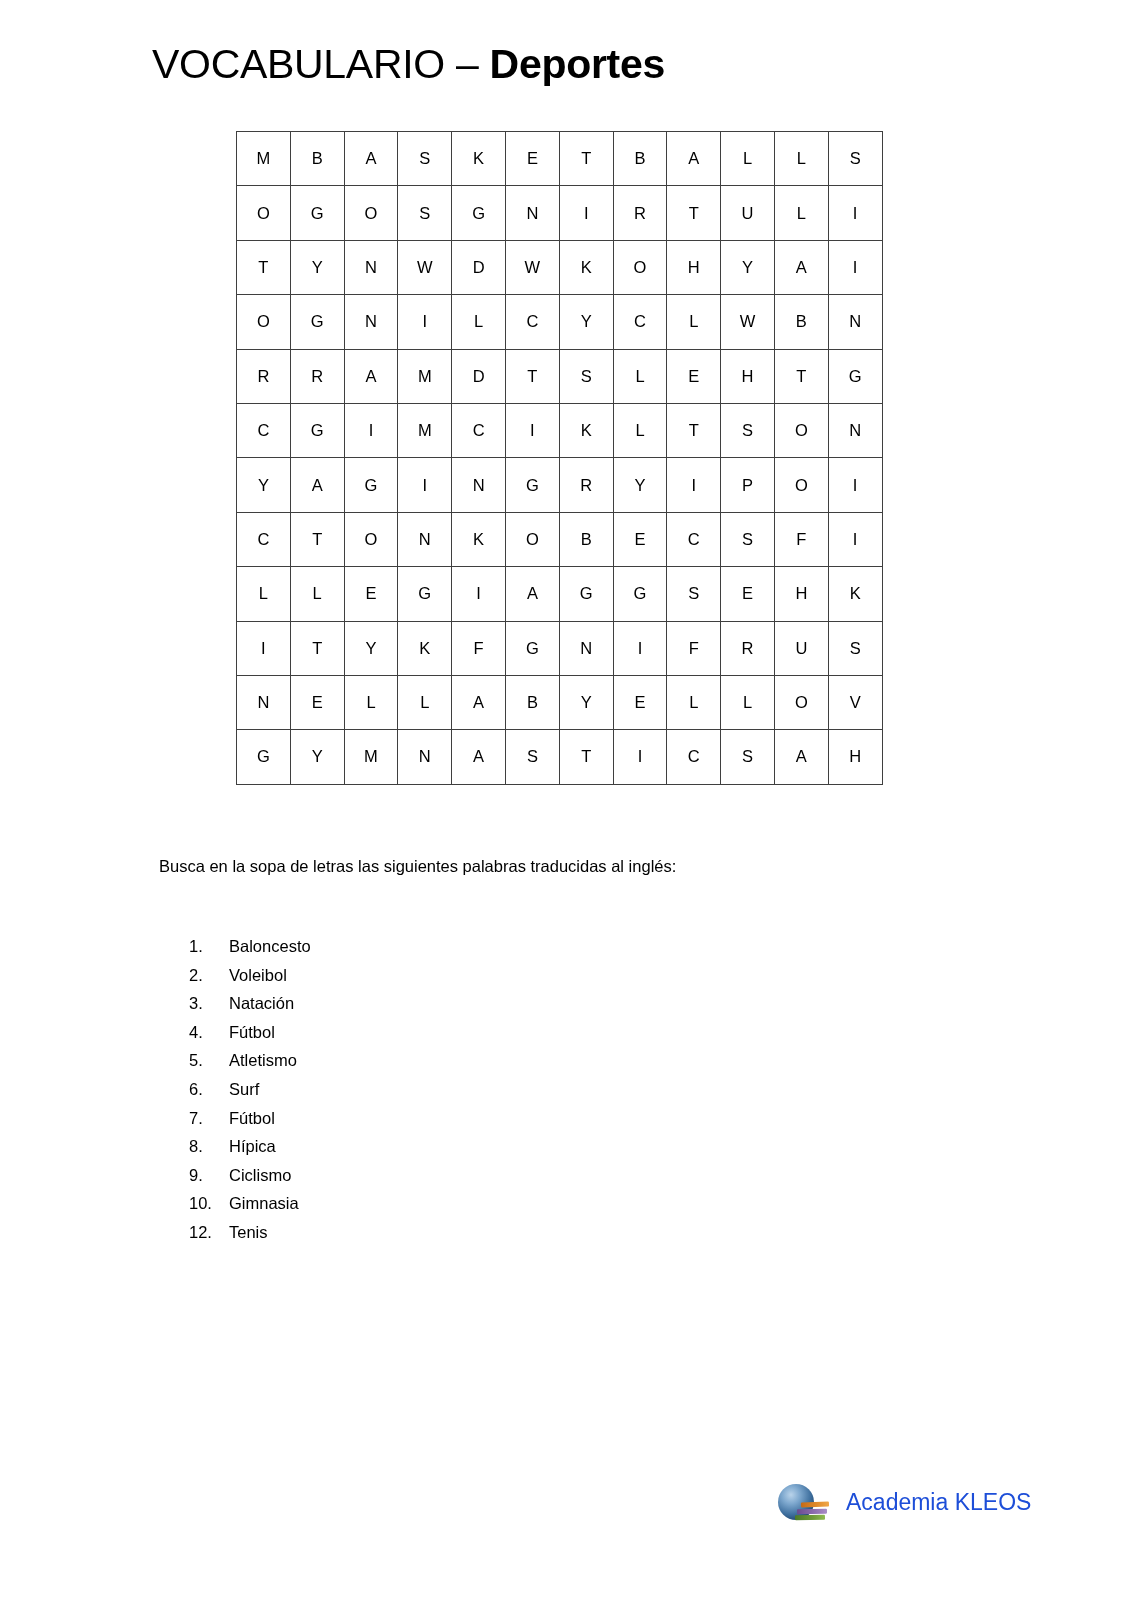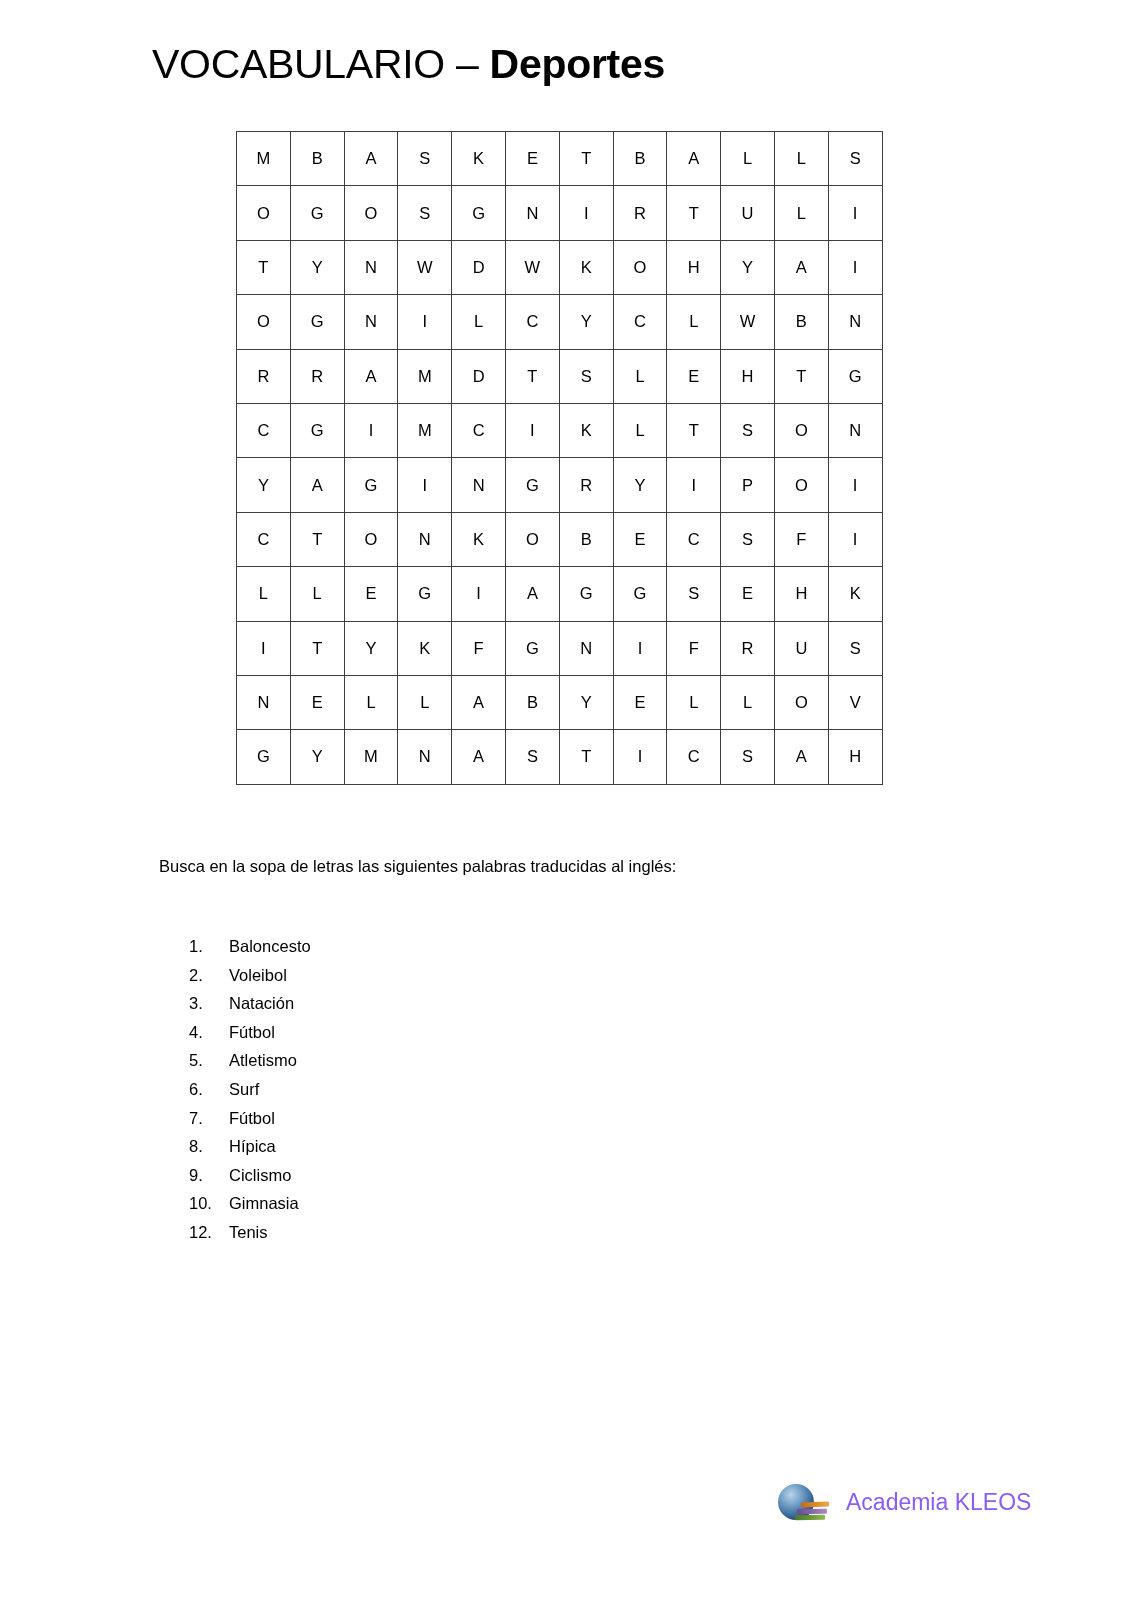--- a/index.html
+++ b/index.html
@@ -142,21 +142,21 @@
     top: 35px;
     width: 30px;
     background: linear-gradient(90deg, #4c7a28 0%, #6f9c3a 60%, #8fbb52 100%);
     transform: rotate(-1deg);
   }
   .logo-text {
     margin-left: 16px;
     font-size: 23px;
     line-height: 30px;
     white-space: nowrap;
-    color: #8b5cf6;
+    color: #1d4ed8;
   }
 </style>
 </head>
 <body>
 
 <div class="page">
 
   <div class="title">
     <span class="strong">VOCABULARIO –</span><span class="light"> Deportes</span>
   </div>

